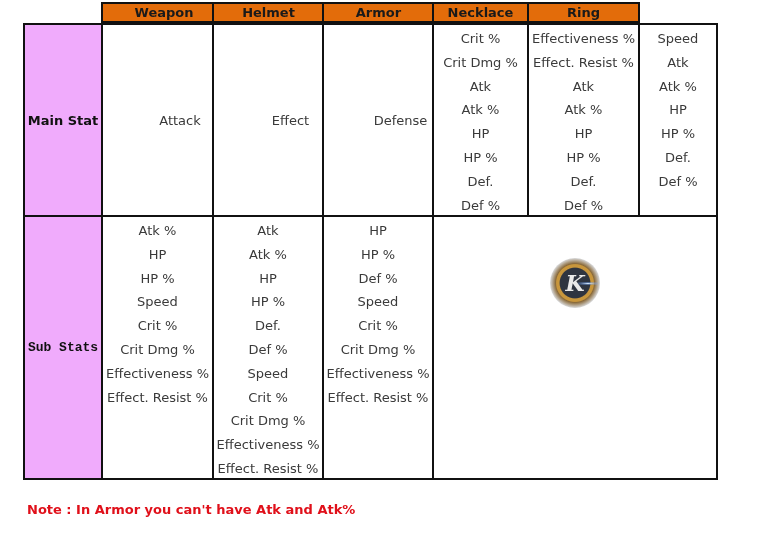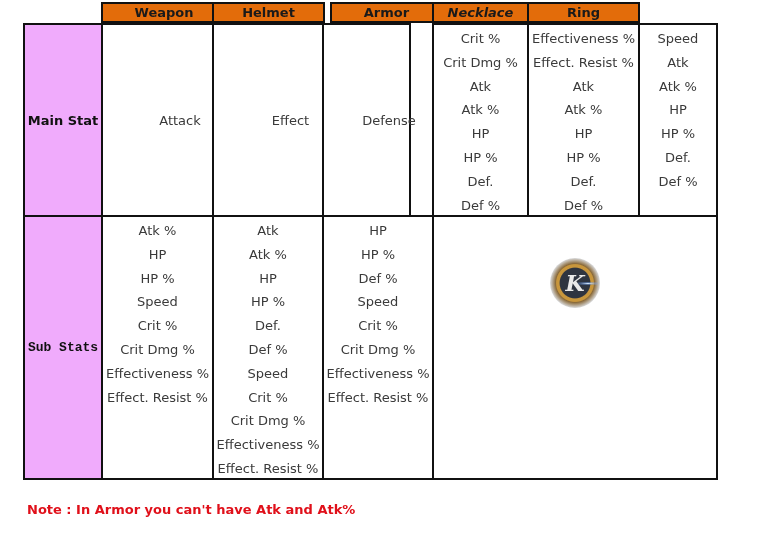--- a/index.html
+++ b/index.html
@@ -27,29 +27,29 @@
   .notes { position:absolute; left:27px; top:499px; color:#E0101A; font-weight:bold;
            font-size:13px; line-height:21px; }
 </style>
 </head>
 <body>
 
 <div class="tbl">
 
   <div class="hdr" style="left:101px;width:126px;">Weapon</div>
   <div class="hdr" style="left:212px;width:113px;">Helmet</div>
-  <div class="hdr" style="left:322px;width:113px;margin-left:8px;">Armor</div>
-  <div class="hdr" style="left:432px;width:97px;font-style:italic;">Necklace</div>
+  <div class="hdr" style="left:322px;width:113px;">Armor</div>
+  <div class="hdr" style="left:432px;width:97px;">Necklace</div>
   <div class="hdr" style="left:527px;width:113px;">Ring</div>
   <div class="hdr" style="left:638px;width:80px;margin-top:44px;">Shoes</div>
 
   <div class="cell yellow" style="left:23px;top:23px;width:80px;height:194px;">Main Stat</div>
   <div class="cell center" style="left:101px;top:23px;width:113px;height:194px;">Attack</div>
   <div class="cell center" style="left:212px;top:23px;width:112px;height:194px;">Effect</div>
-  <div class="cell center" style="left:322px;top:23px;width:89px;height:194px;">Defense</div>
+  <div class="cell center" style="left:322px;top:23px;width:112px;height:194px;">Defense</div>
   <div class="cell list" style="left:432px;top:23px;width:97px;height:194px;">
     <span>Crit %</span>
     <span>Crit Dmg %</span>
     <span>Atk</span>
     <span>Atk %</span>
     <span>HP</span>
     <span>HP %</span>
     <span>Def.</span>
     <span>Def %</span>
   </div>

